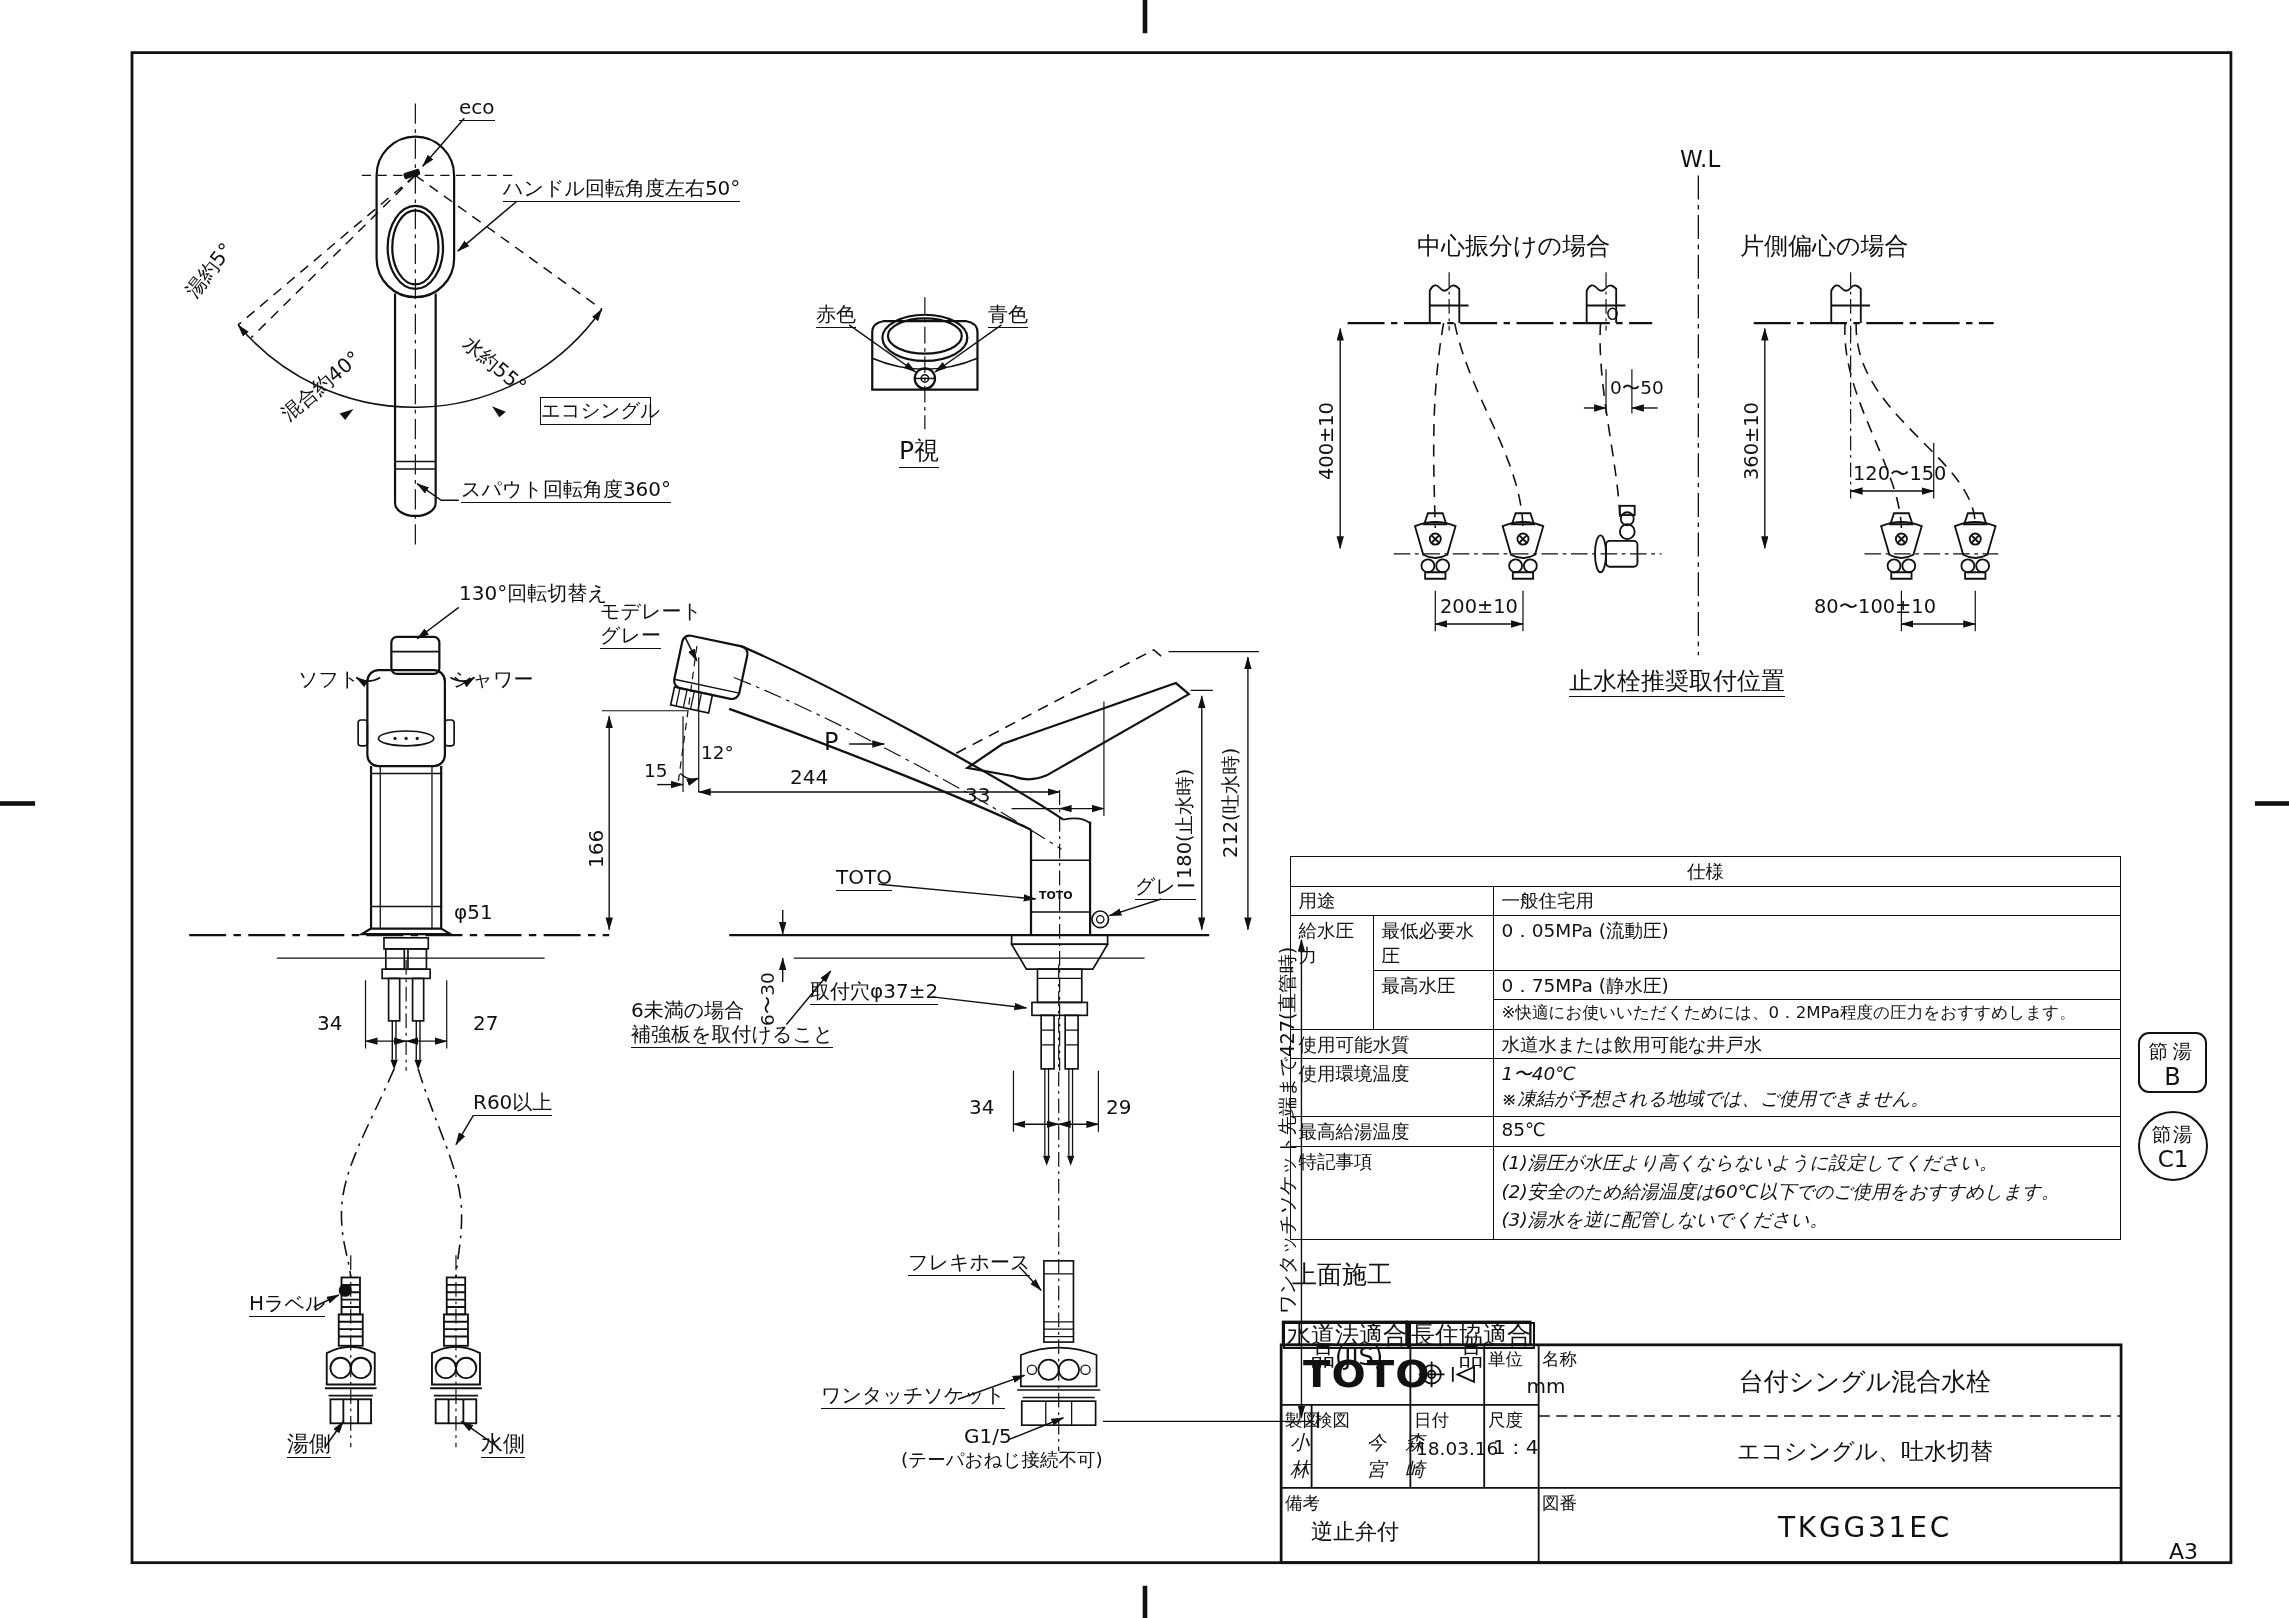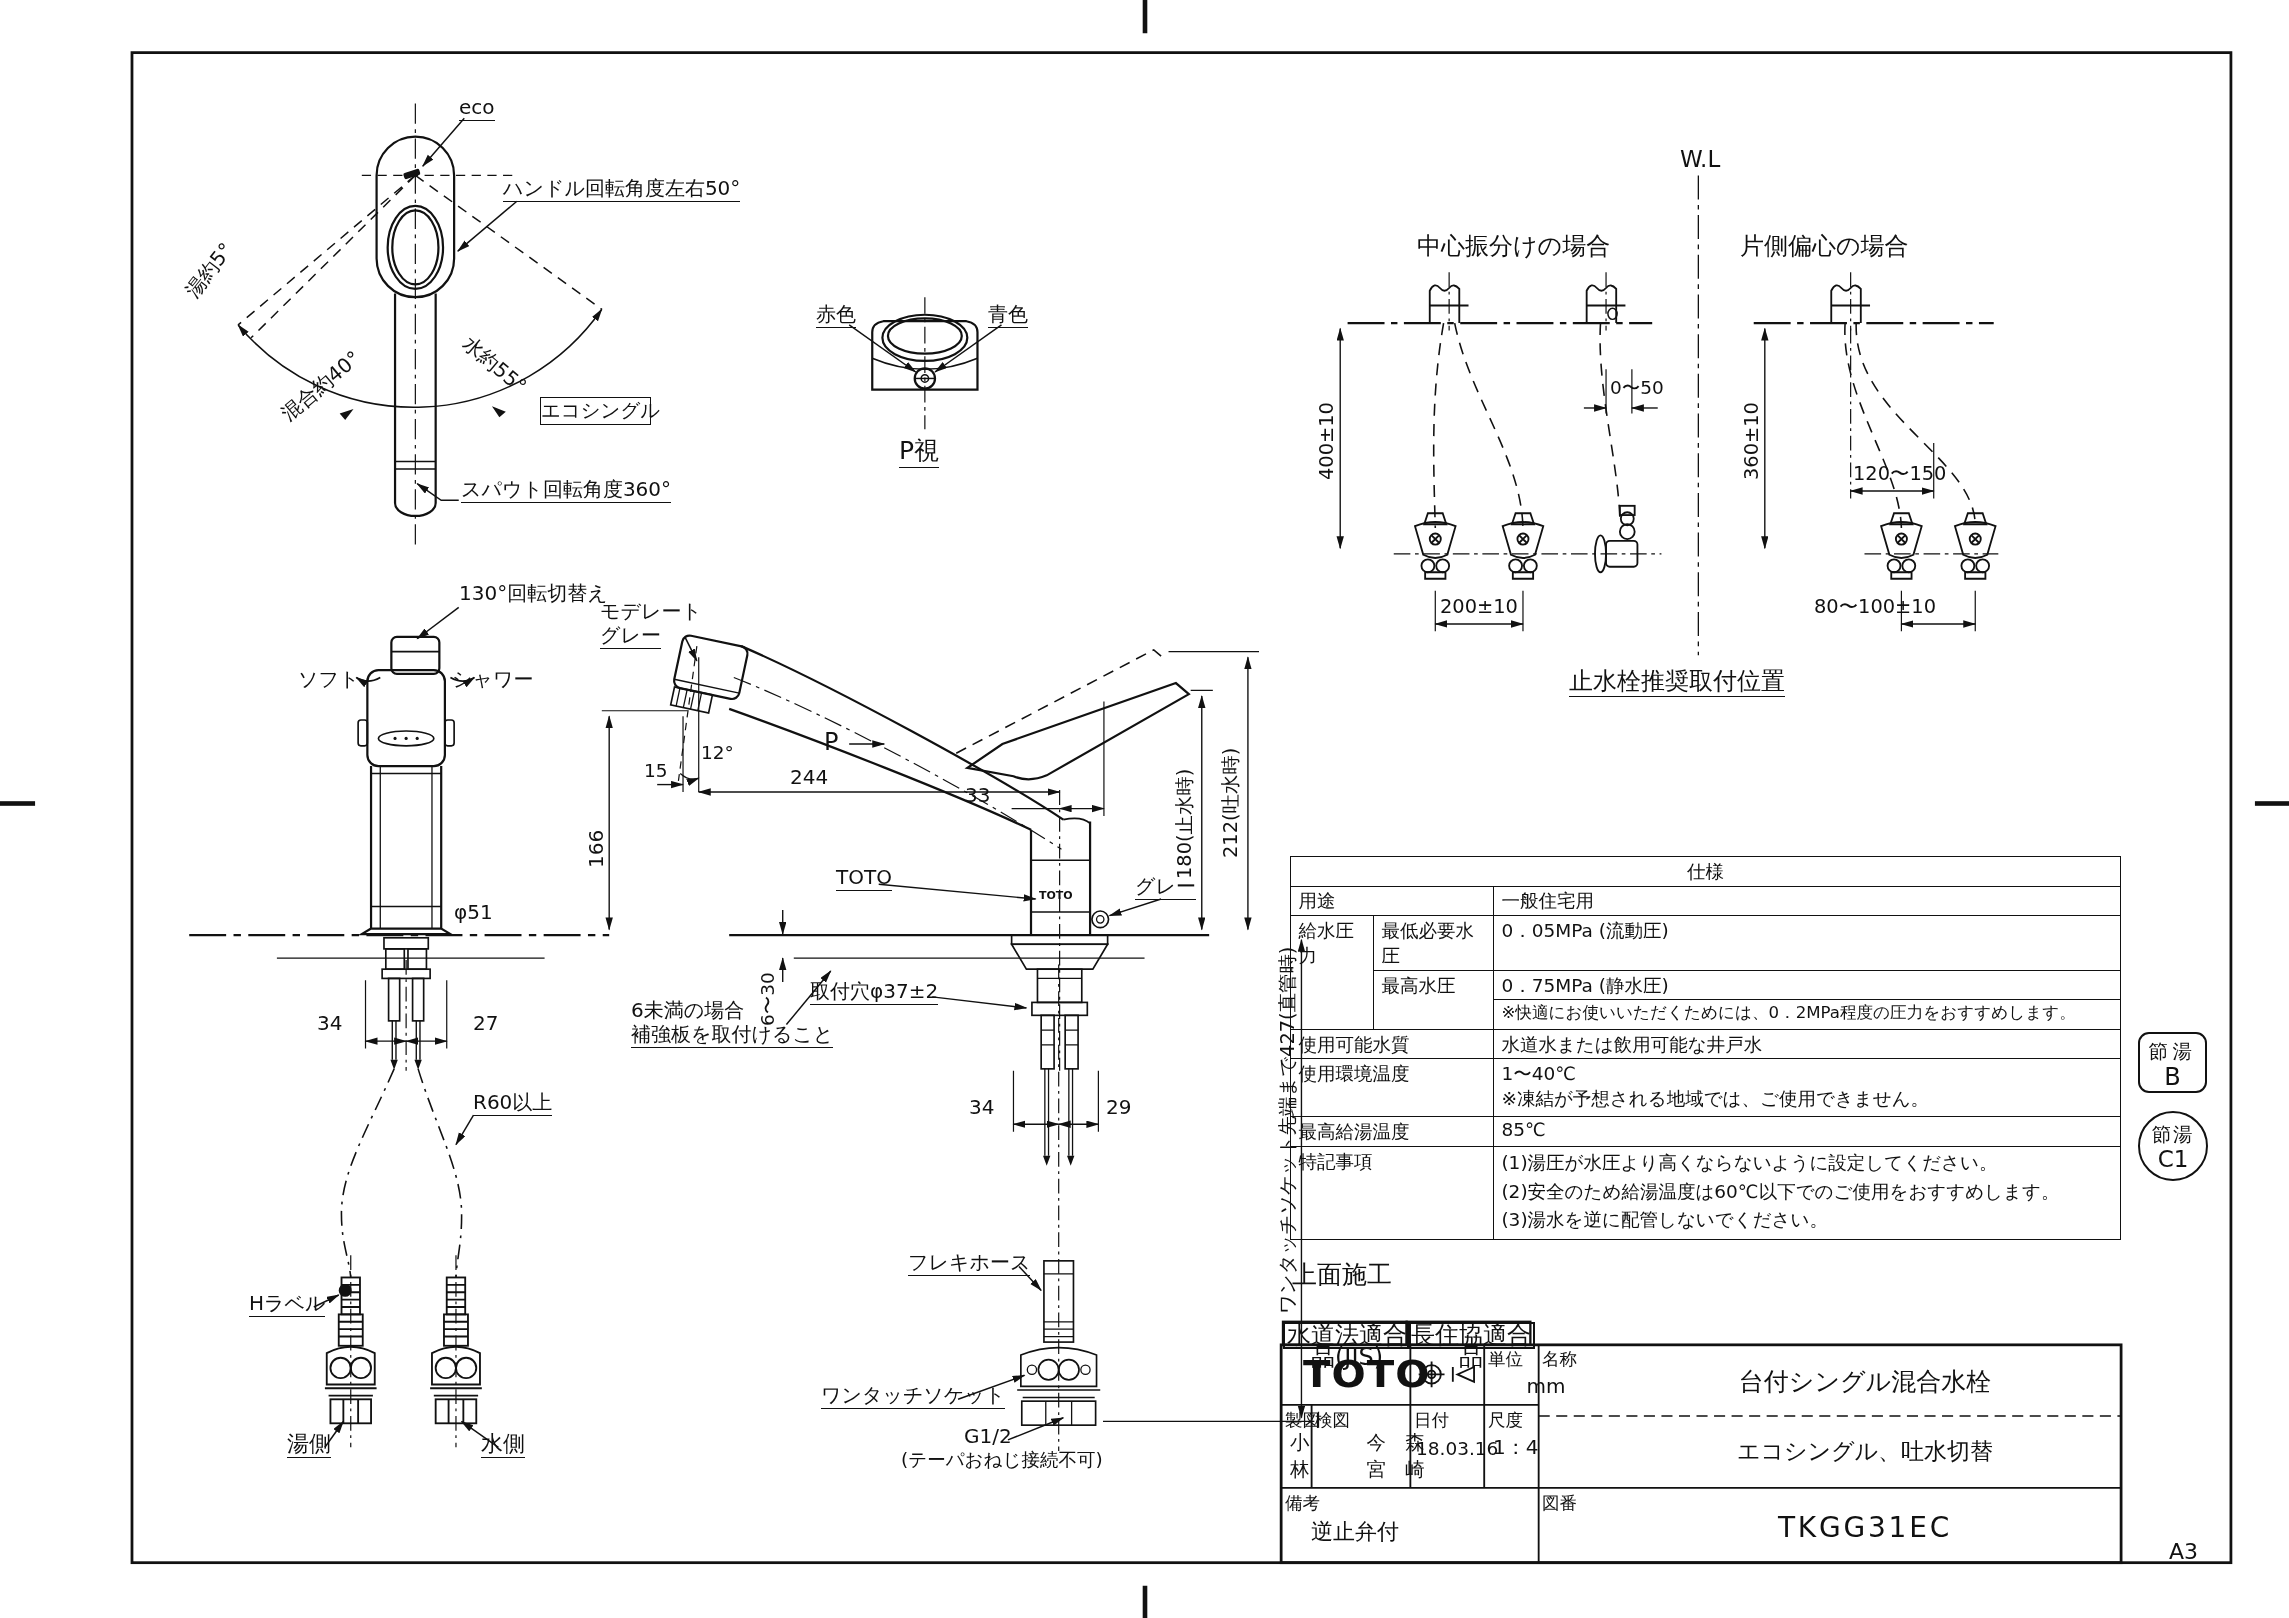--- a/index.html
+++ b/index.html
@@ -3,21 +3,21 @@
 <meta charset="utf-8">
 <style>
   html,body{margin:0;padding:0;background:#fff;}
   #page{position:relative;width:2290px;height:1619px;background:#fff;overflow:hidden;
         font-family:"DejaVu Sans",sans-serif;color:#111;}
   svg{position:absolute;left:0;top:0;}
   .L{position:absolute;white-space:nowrap;font-size:20px;line-height:1.15;color:#111;}
   .u{border-bottom:1.8px solid #111;padding-bottom:0.9px;}
   .R{transform-origin:0 0;transform:rotate(-90deg);}
   .c{text-align:center;padding-left:35px;}
-  .pre{white-space:pre-line;}
+  .pre{white-space:pre-line;font-style:italic;}
   .box{border:1.8px solid #111;}
   #spec{position:absolute;left:1290px;top:856px;width:831px;border-collapse:collapse;
         table-layout:fixed;font-size:18.5px;}
   #spec td{border:1.8px solid #111;padding:1.8px 7.4px;vertical-align:top;overflow:hidden;}
   #spec td.c{text-align:center;}
   .badge{position:absolute;border:2.8px solid #111;text-align:center;color:#111;}
   .tag{position:absolute;border:2.3px solid #111;text-align:center;font-size:24px;line-height:22px;}
   .tb{position:absolute;font-size:17.5px;}
 </style>
 </head>
@@ -316,21 +316,21 @@
 <div class="L" style="left:1039px;top:890px;font-size:11px;font-weight:bold">TOTO</div>
 <div class="L u" style="left:1135px;top:875px">グレー</div>
 <div class="L u" style="left:810px;top:980px">取付穴φ37±2</div>
 <div class="L R" style="left:757px;top:1026px;font-size:18.5px">6〜30</div>
 <div class="L" style="left:631px;top:999px">6未満の場合</div>
 <div class="L u" style="left:631px;top:1023px">補強板を取付けること</div>
 <div class="L" style="left:969px;top:1096px">34</div>
 <div class="L" style="left:1106px;top:1096px">29</div>
 <div class="L u" style="left:908px;top:1251px">フレキホース</div>
 <div class="L u" style="left:821px;top:1384px">ワンタッチソケット</div>
-<div class="L" style="left:964px;top:1425px">G1/2</div>
+<div class="L" style="left:964px;top:1425px">G1/5</div>
 <div class="L" style="left:901px;top:1449px;font-size:18.5px">(テーパおねじ接続不可)</div>
 
 <table id="spec">
   <colgroup>
         <col style="width:83px">
         <col style="width:120px">
         <col>
       </colgroup>
   <tbody>
         <tr style="height:25px">

